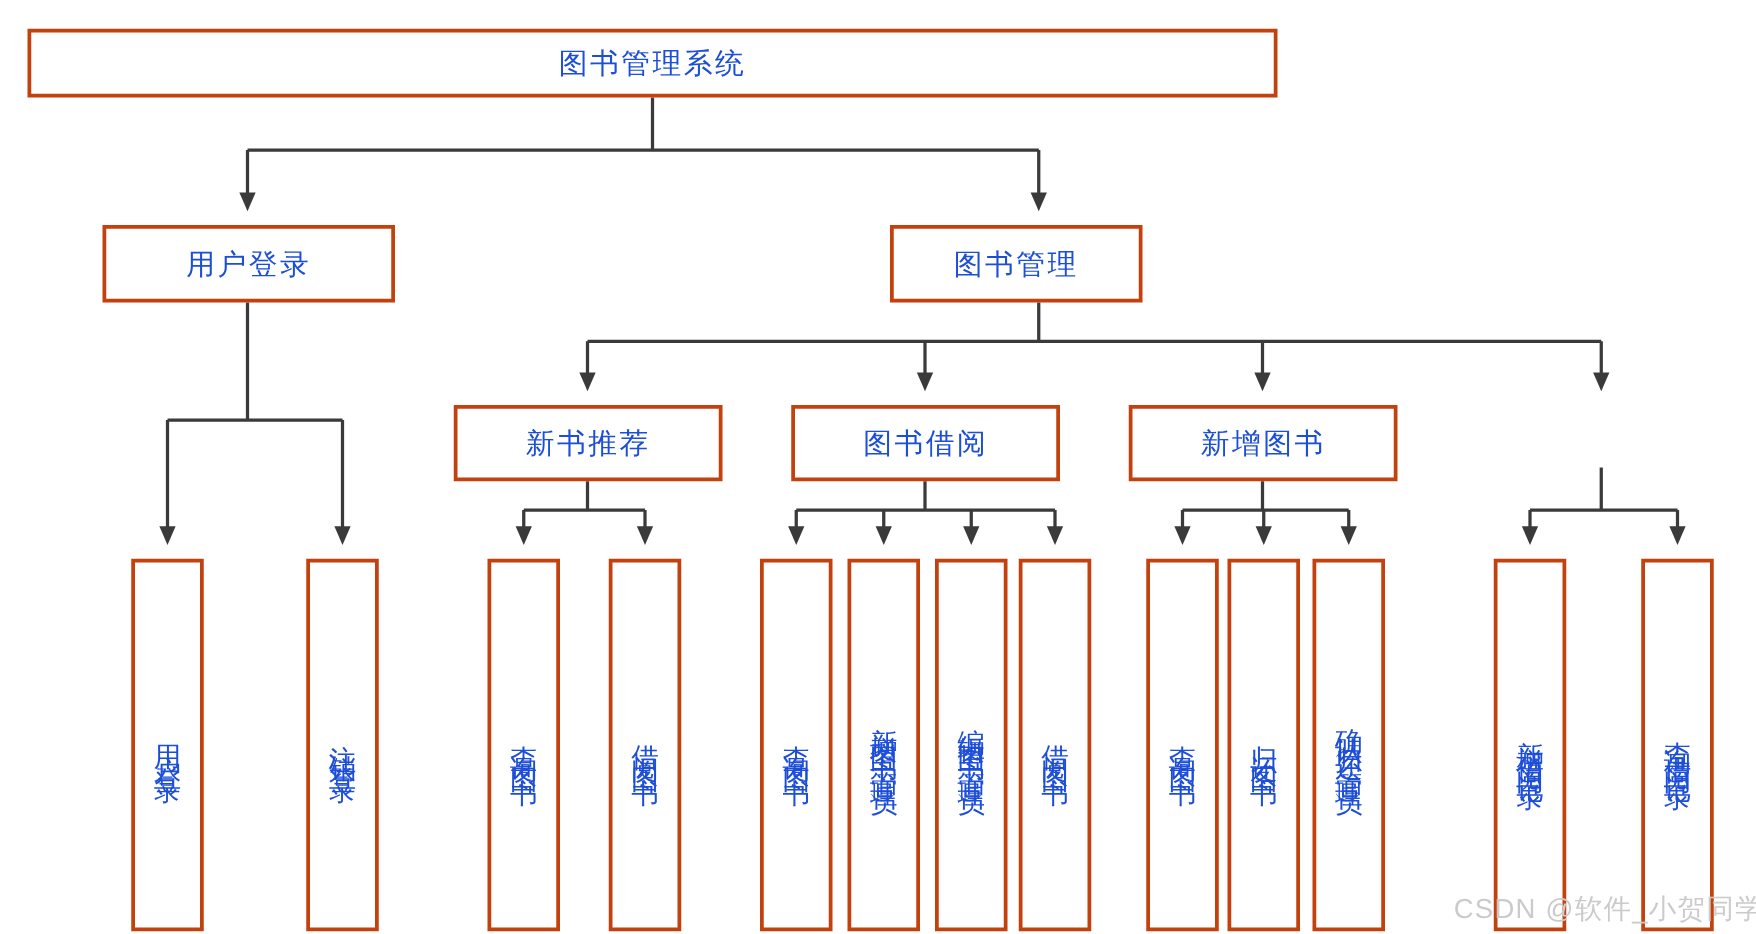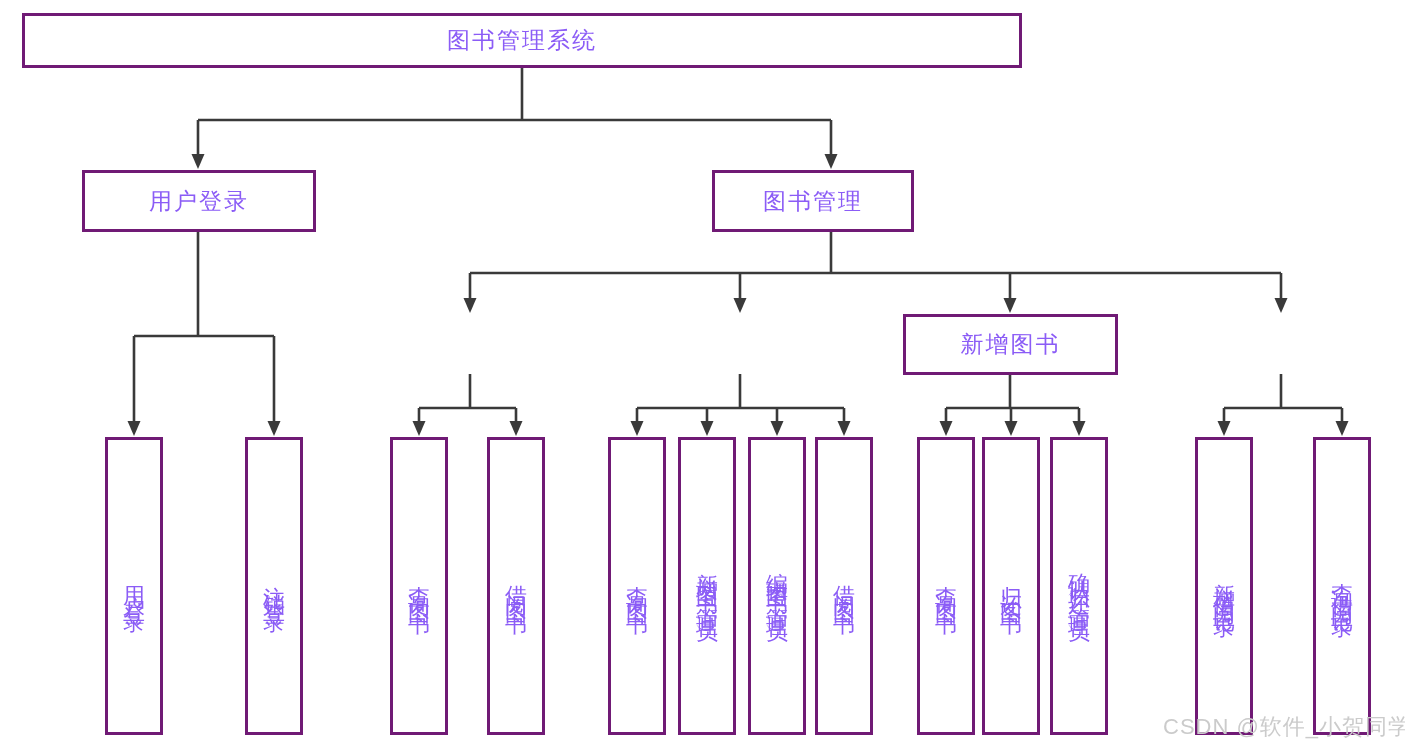--- a/index.html
+++ b/index.html
@@ -17,30 +17,31 @@
   }
   #connectors {
     position: absolute;
     left: 0; top: 0;
     width: 1405px; height: 747px;
     z-index: 1;
   }
   .box {
     position: absolute;
     box-sizing: border-box;
-    border: 3px solid #701a75;
+    border: 3px solid #c2410c;
     background: #ffffff;
     display: flex;
     align-items: center;
     justify-content: center;
-    color: #8b5cf6;
+    color: #1d4ed8;
     font-size: 23px;
     letter-spacing: 2px;
     z-index: 2;
     white-space: nowrap;
+    margin-top: 10px;
   }
   .root-box   { left: 22px;  top: 13px;  width: 1000px; height: 55px; }
   .l1a        { left: 82px;  top: 170px; width: 234px;  height: 62px; }
   .l1b        { left: 712px; top: 170px; width: 202px;  height: 62px; }
   .l2         { top: 314px;  height: 61px; width: 215px; }
   .l2-0 { left: 363px; }
   .l2-1 { left: 633px; }
   .l2-2 { left: 903px; }
   .l2-3 { left: 1173px; }
   .leaf {
@@ -123,20 +124,26 @@
     <span>图书管理系统</span>
   </div>
 
   <div class="box l1a">
     <span>用户登录</span>
   </div>
   <div class="box l1b">
     <span>图书管理</span>
   </div>
 
+  <div class="box l2 l2-0">
+    <span>新书推荐</span>
+  </div>
+  <div class="box l2 l2-1">
+    <span>图书借阅</span>
+  </div>
   <div class="box l2 l2-2">
     <span>新增图书</span>
   </div>
 
   <div class="box leaf lf-0">
     <span>用户登录</span>
   </div>
   <div class="box leaf lf-1">
     <span>注销登录</span>
   </div>

